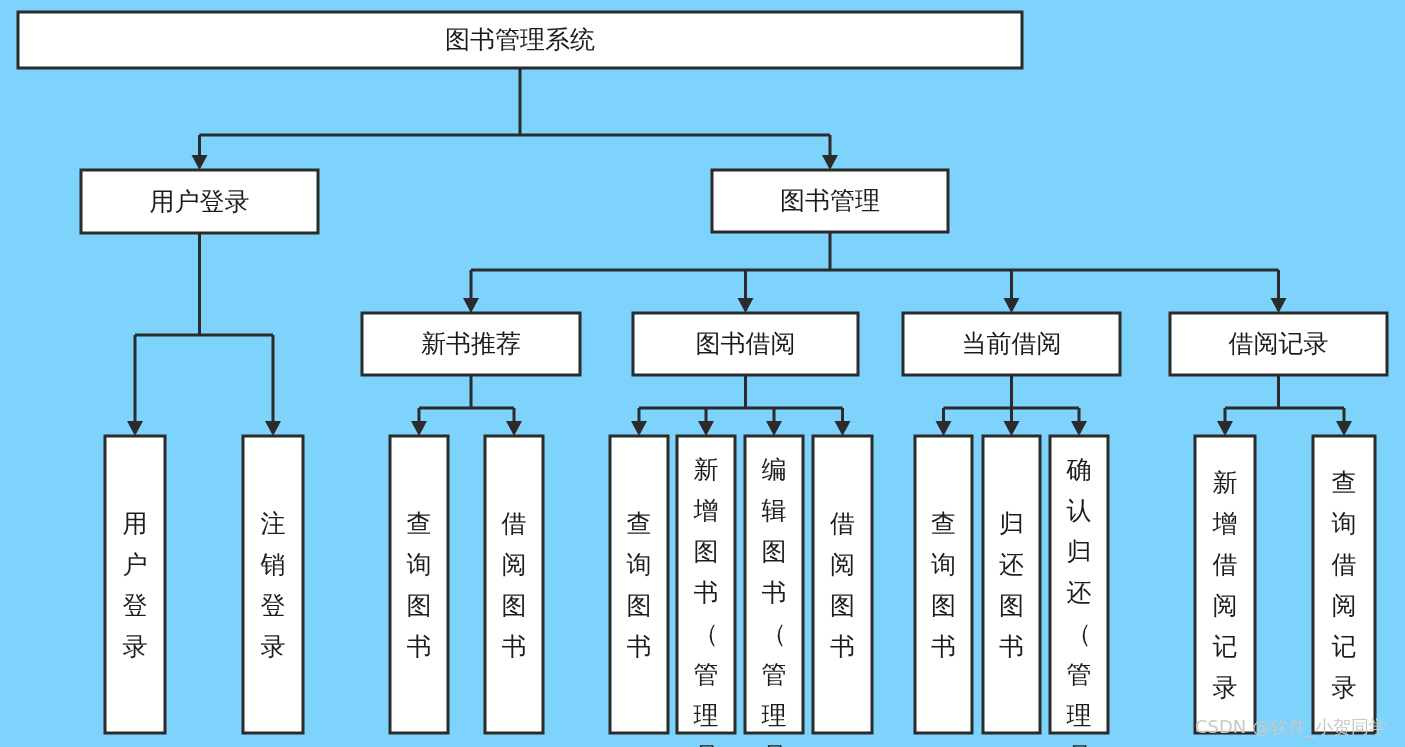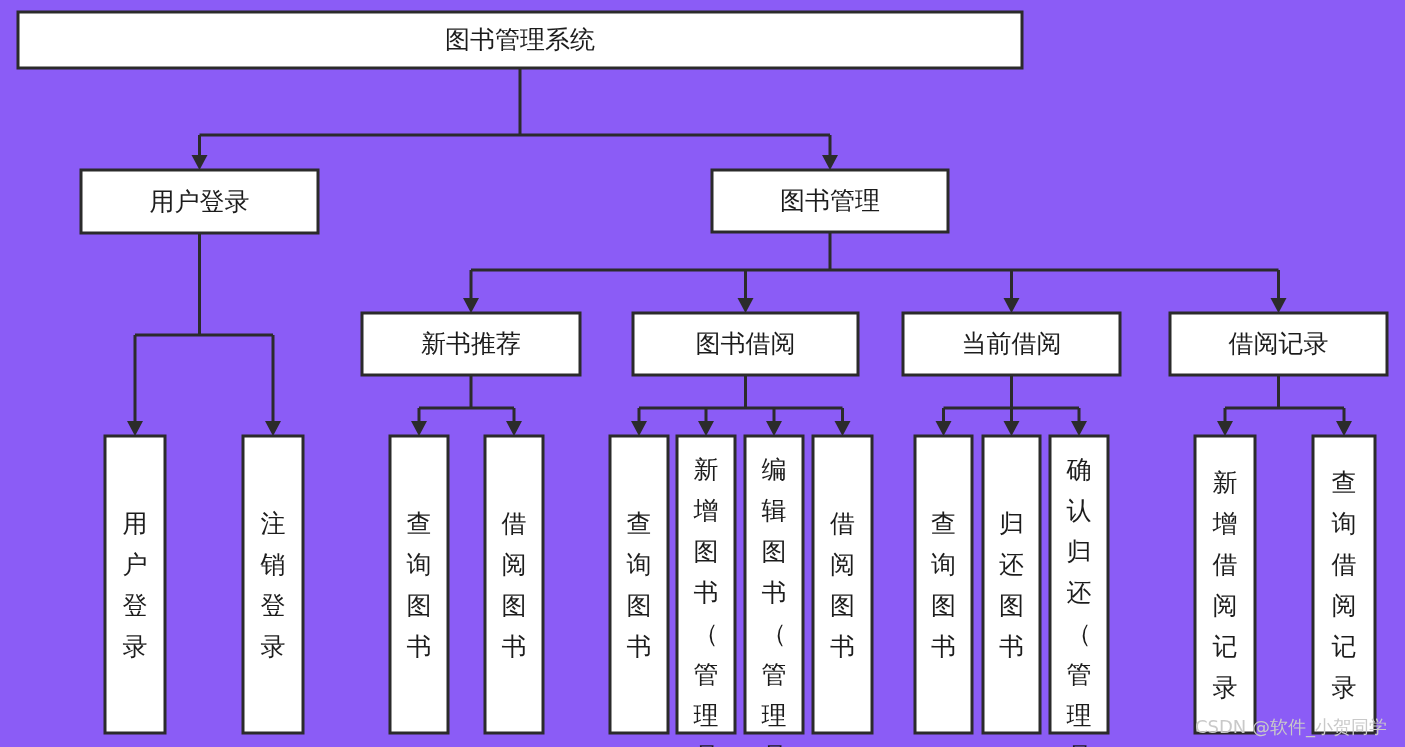--- a/index.html
+++ b/index.html
@@ -1,18 +1,18 @@
 <!DOCTYPE html>
 <html><head>
 <meta charset="utf-8">
 <style>
   html,body{margin:0;padding:0;background:#ffffff;}
   body{width:1405px;height:747px;overflow:hidden;
        font-family:"DejaVu Sans","Liberation Sans",sans-serif;}
-  #diagram-root{position:relative;width:1405px;height:747px;background:#8b5cf6;}
+  #diagram-root{position:relative;width:1405px;height:747px;background:#7dd3fc;}
   svg.diagram{position:absolute;left:0;top:0;width:1405px;height:747px;display:block;}
   .node-rect{fill:#ffffff;stroke:#2b2b2b;stroke-width:3;}
   .conn{stroke:#2b2b2b;stroke-width:3;fill:none;}
   .arrow-head{fill:#2b2b2b;}
   text.node-label{fill:#1c1c1c;font-family:"DejaVu Sans","Liberation Sans",sans-serif;
                   text-anchor:middle;dominant-baseline:middle;}
   text.h-label{font-size:25px;}
   text.v-char{font-size:25px;text-anchor:middle;}
   .watermark{fill:#c9c9c9;font-size:18px;font-family:"DejaVu Sans","Liberation Sans",sans-serif;}
 </style>

